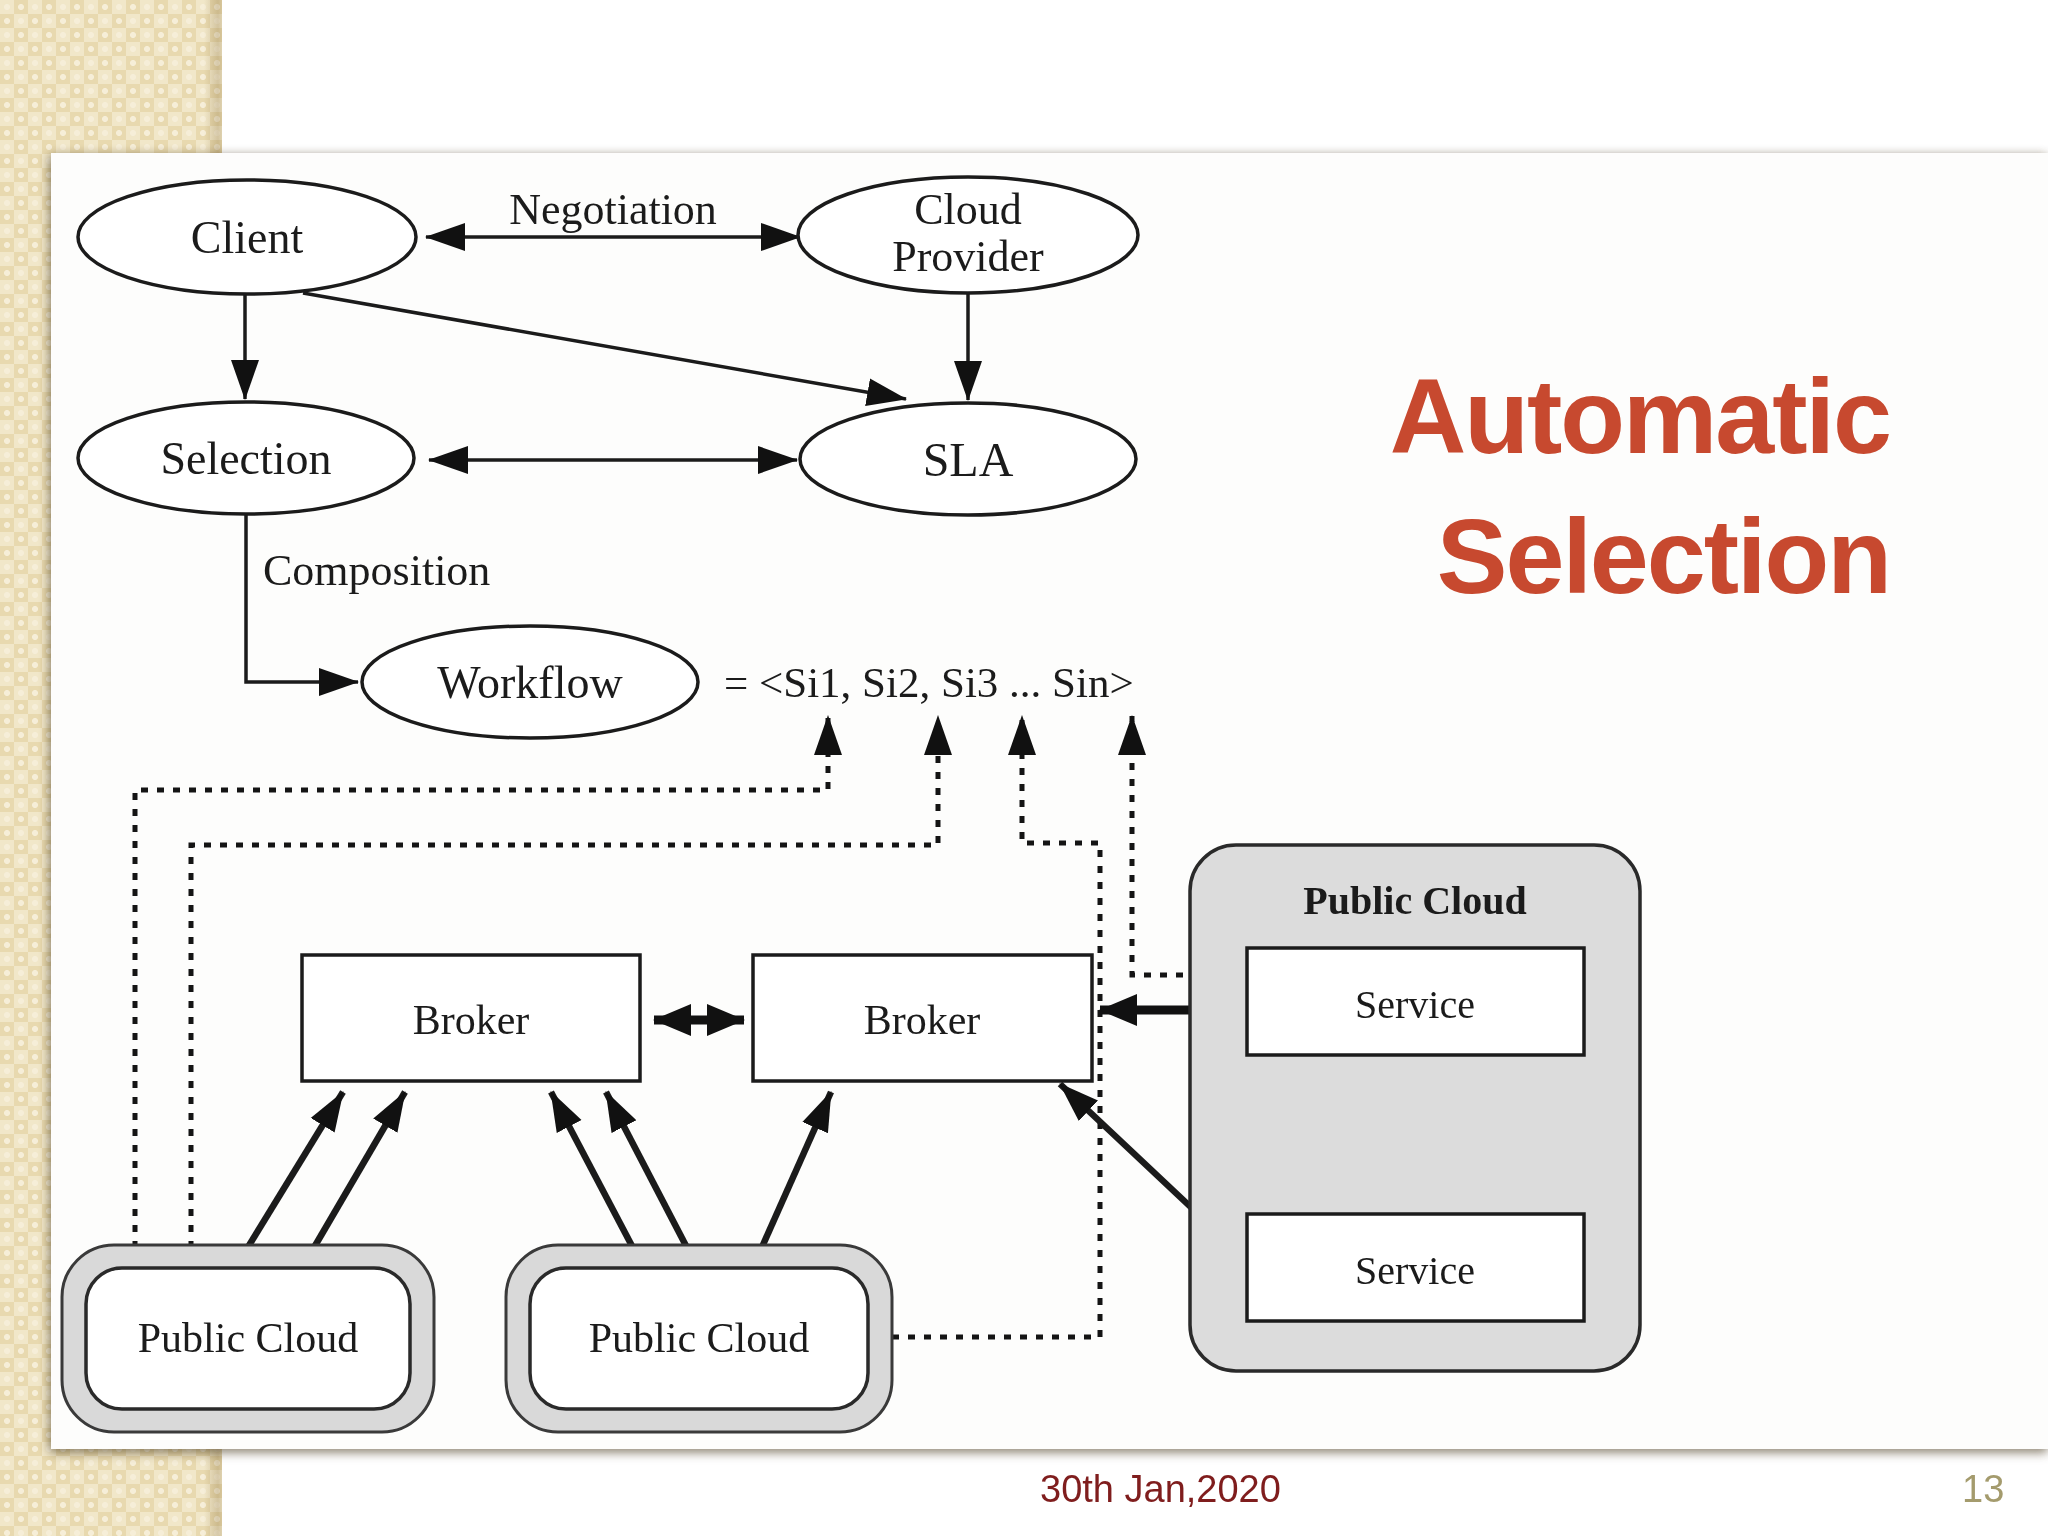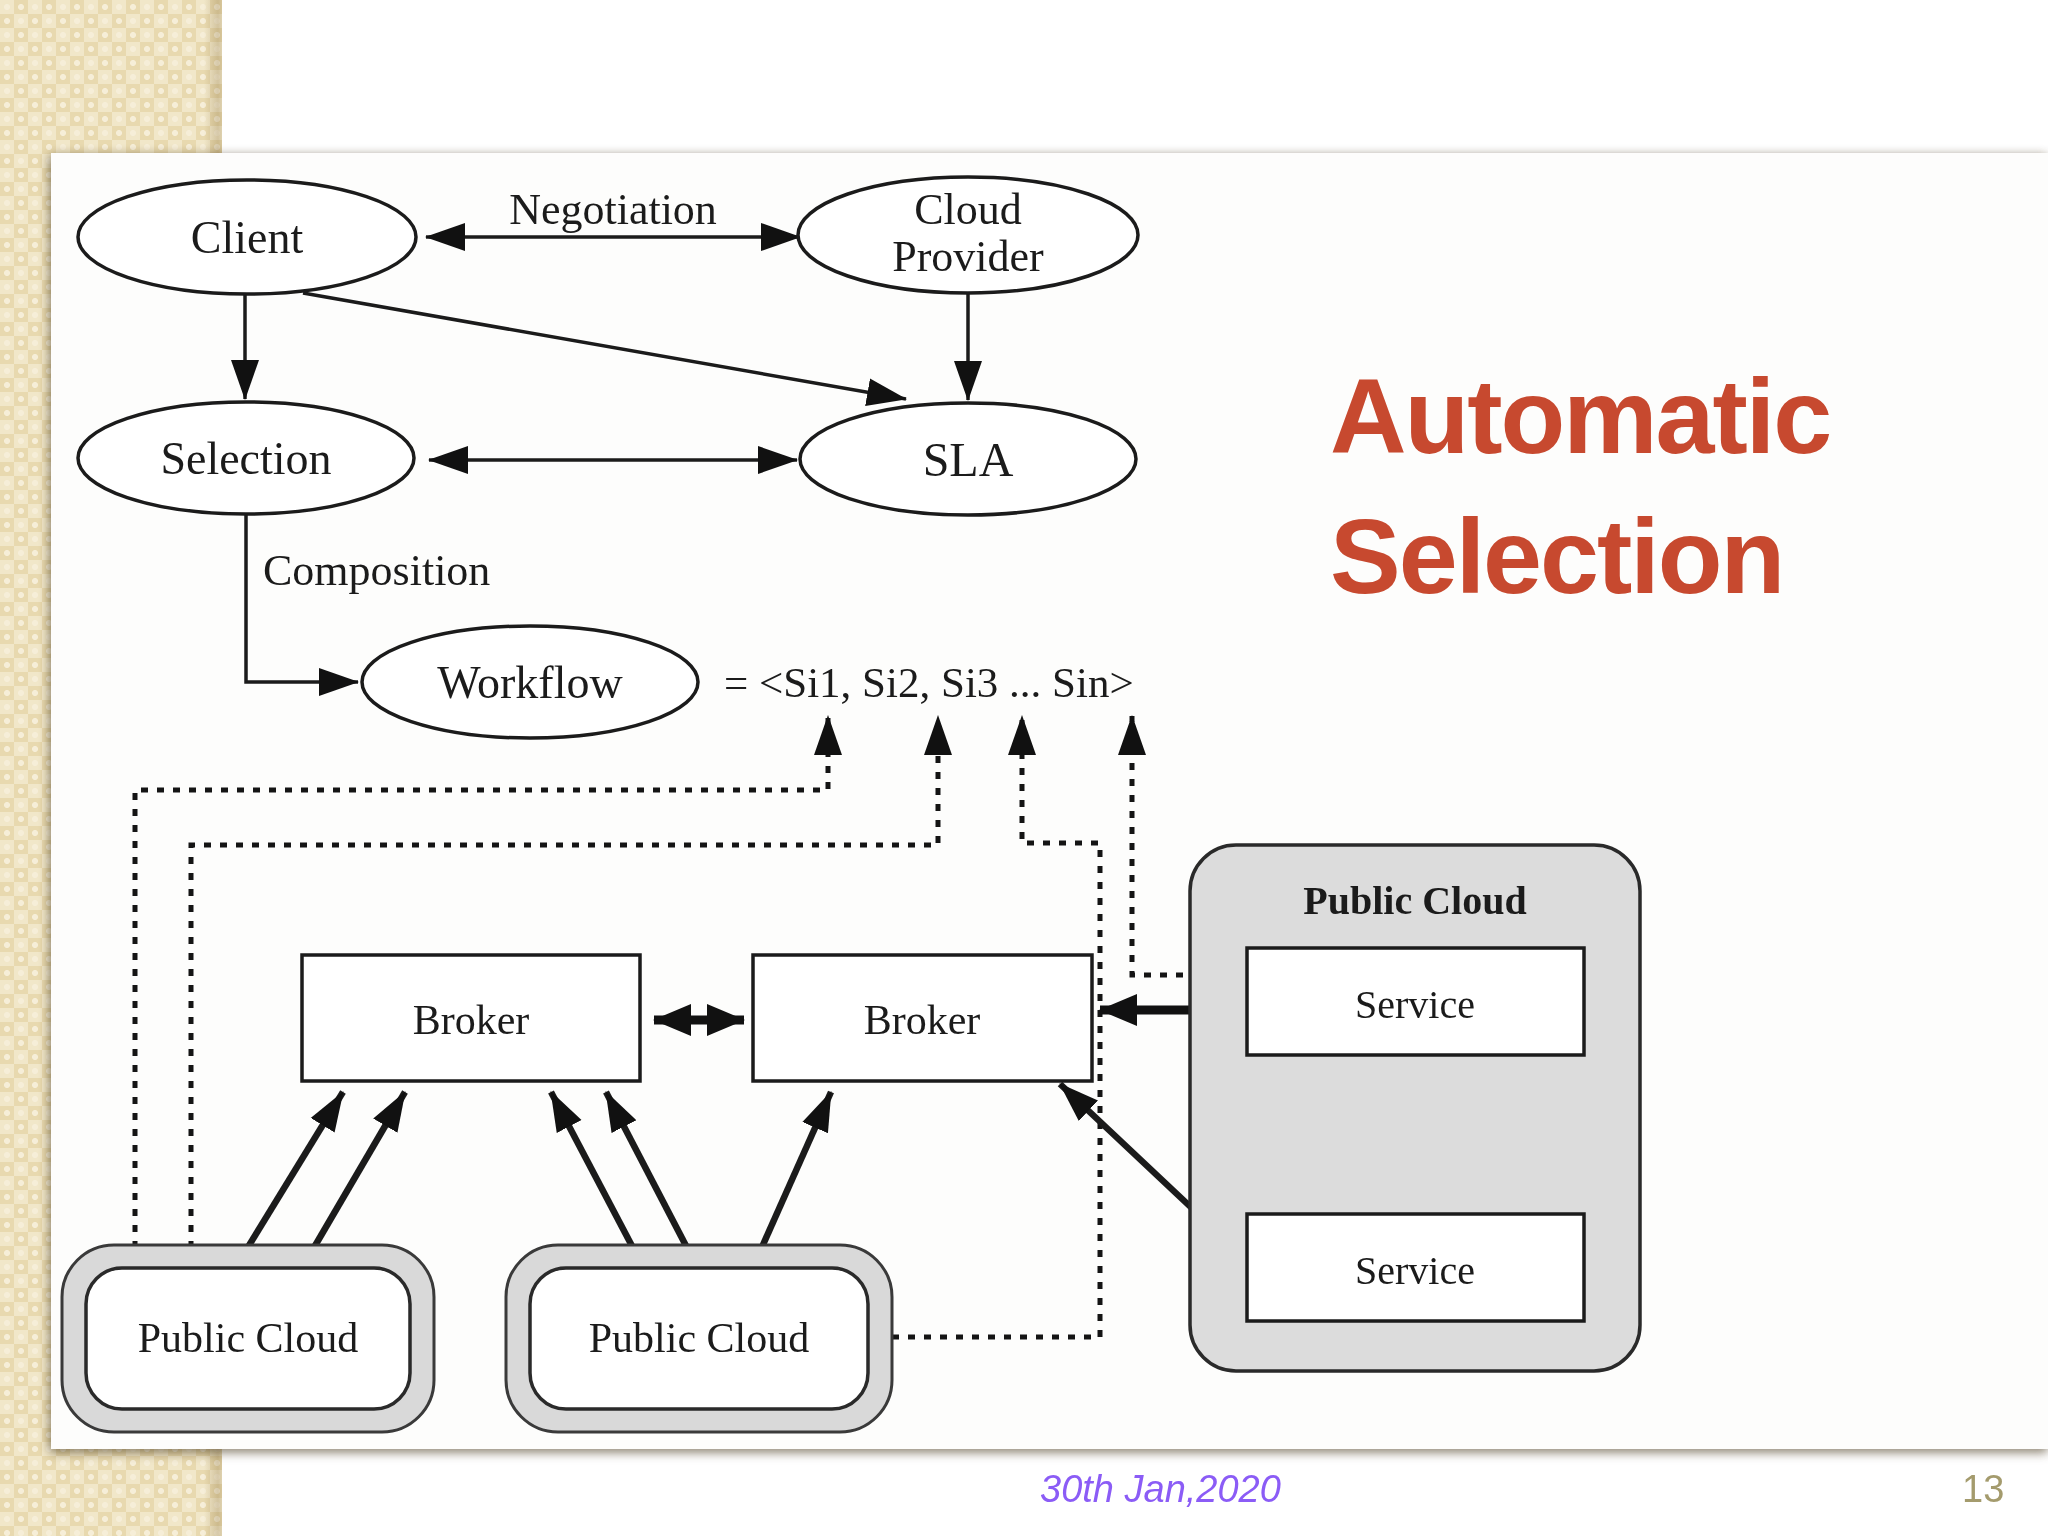--- a/index.html
+++ b/index.html
@@ -19,21 +19,21 @@
   }
   
   .panel{
     position:absolute;left:51px;top:153px;width:1997px;height:1296px;
     background:#fdfdfc;
     box-shadow:-2px 2px 9px rgba(70,55,25,.40), 0 4px 10px rgba(70,55,25,.35);
   }
   .slide-title{
     position:absolute;left:1330px;top:346px;width:560px;
     font-family:"Liberation Sans",sans-serif;
-    font-weight:bold;font-size:106px;line-height:140px;letter-spacing:-2px;
+    font-weight:bold;font-size:106px;line-height:140px;letter-spacing:-2px;text-align:right;
   }
   .footer-date{
     position:absolute;left:1040px;top:1468px;
     font-family:"Liberation Sans",sans-serif;font-size:38px;
   }
   .page-number{
     position:absolute;left:1962px;top:1468px;
     font-family:"Liberation Sans",sans-serif;font-size:38px;
   }
   svg{position:absolute;left:0;top:0;}
@@ -136,14 +136,14 @@
   <text class="lbl-svc" x="1415" y="1018">Service</text>
   <rect class="shape" x="1247" y="1214" width="337" height="107"></rect>
   <text class="lbl-svc" x="1415" y="1284">Service</text>
 </svg>
 
 <div class="slide-title" style="color: rgb(199, 73, 47);">
   <div>Automatic</div>
   <div>Selection</div>
 </div>
 
-<div class="footer-date" style="color: #8b5cf6; font-style: italic;">30th Jan,2020</div>
+<div class="footer-date" style="color: #7f1d1d;">30th Jan,2020</div>
 <div class="page-number" style="color: rgb(164, 155, 109);">13</div>
 
 </body></html>

